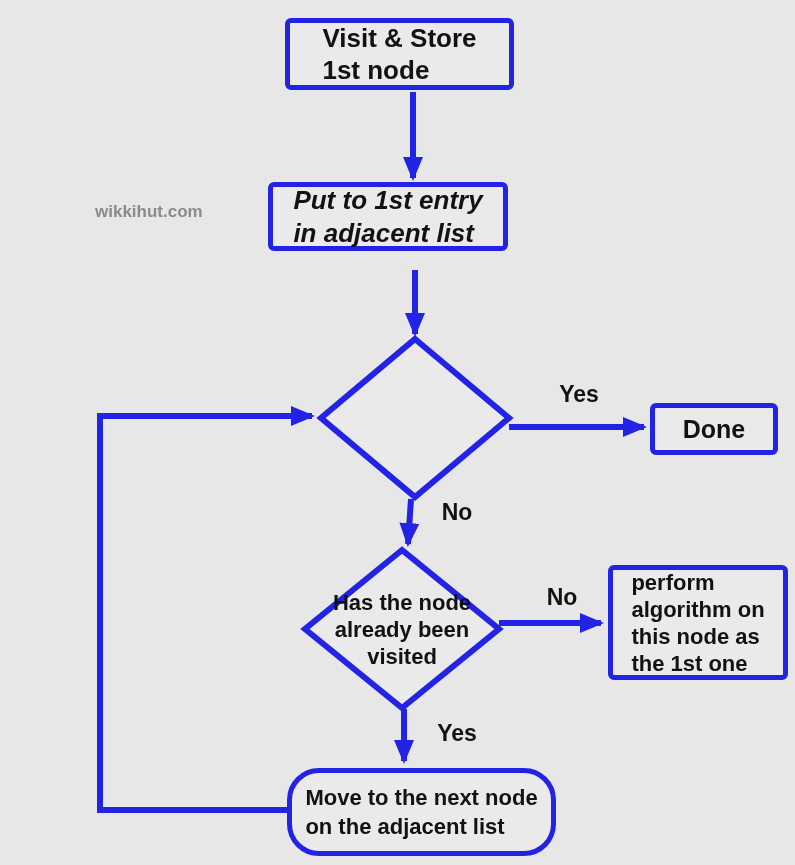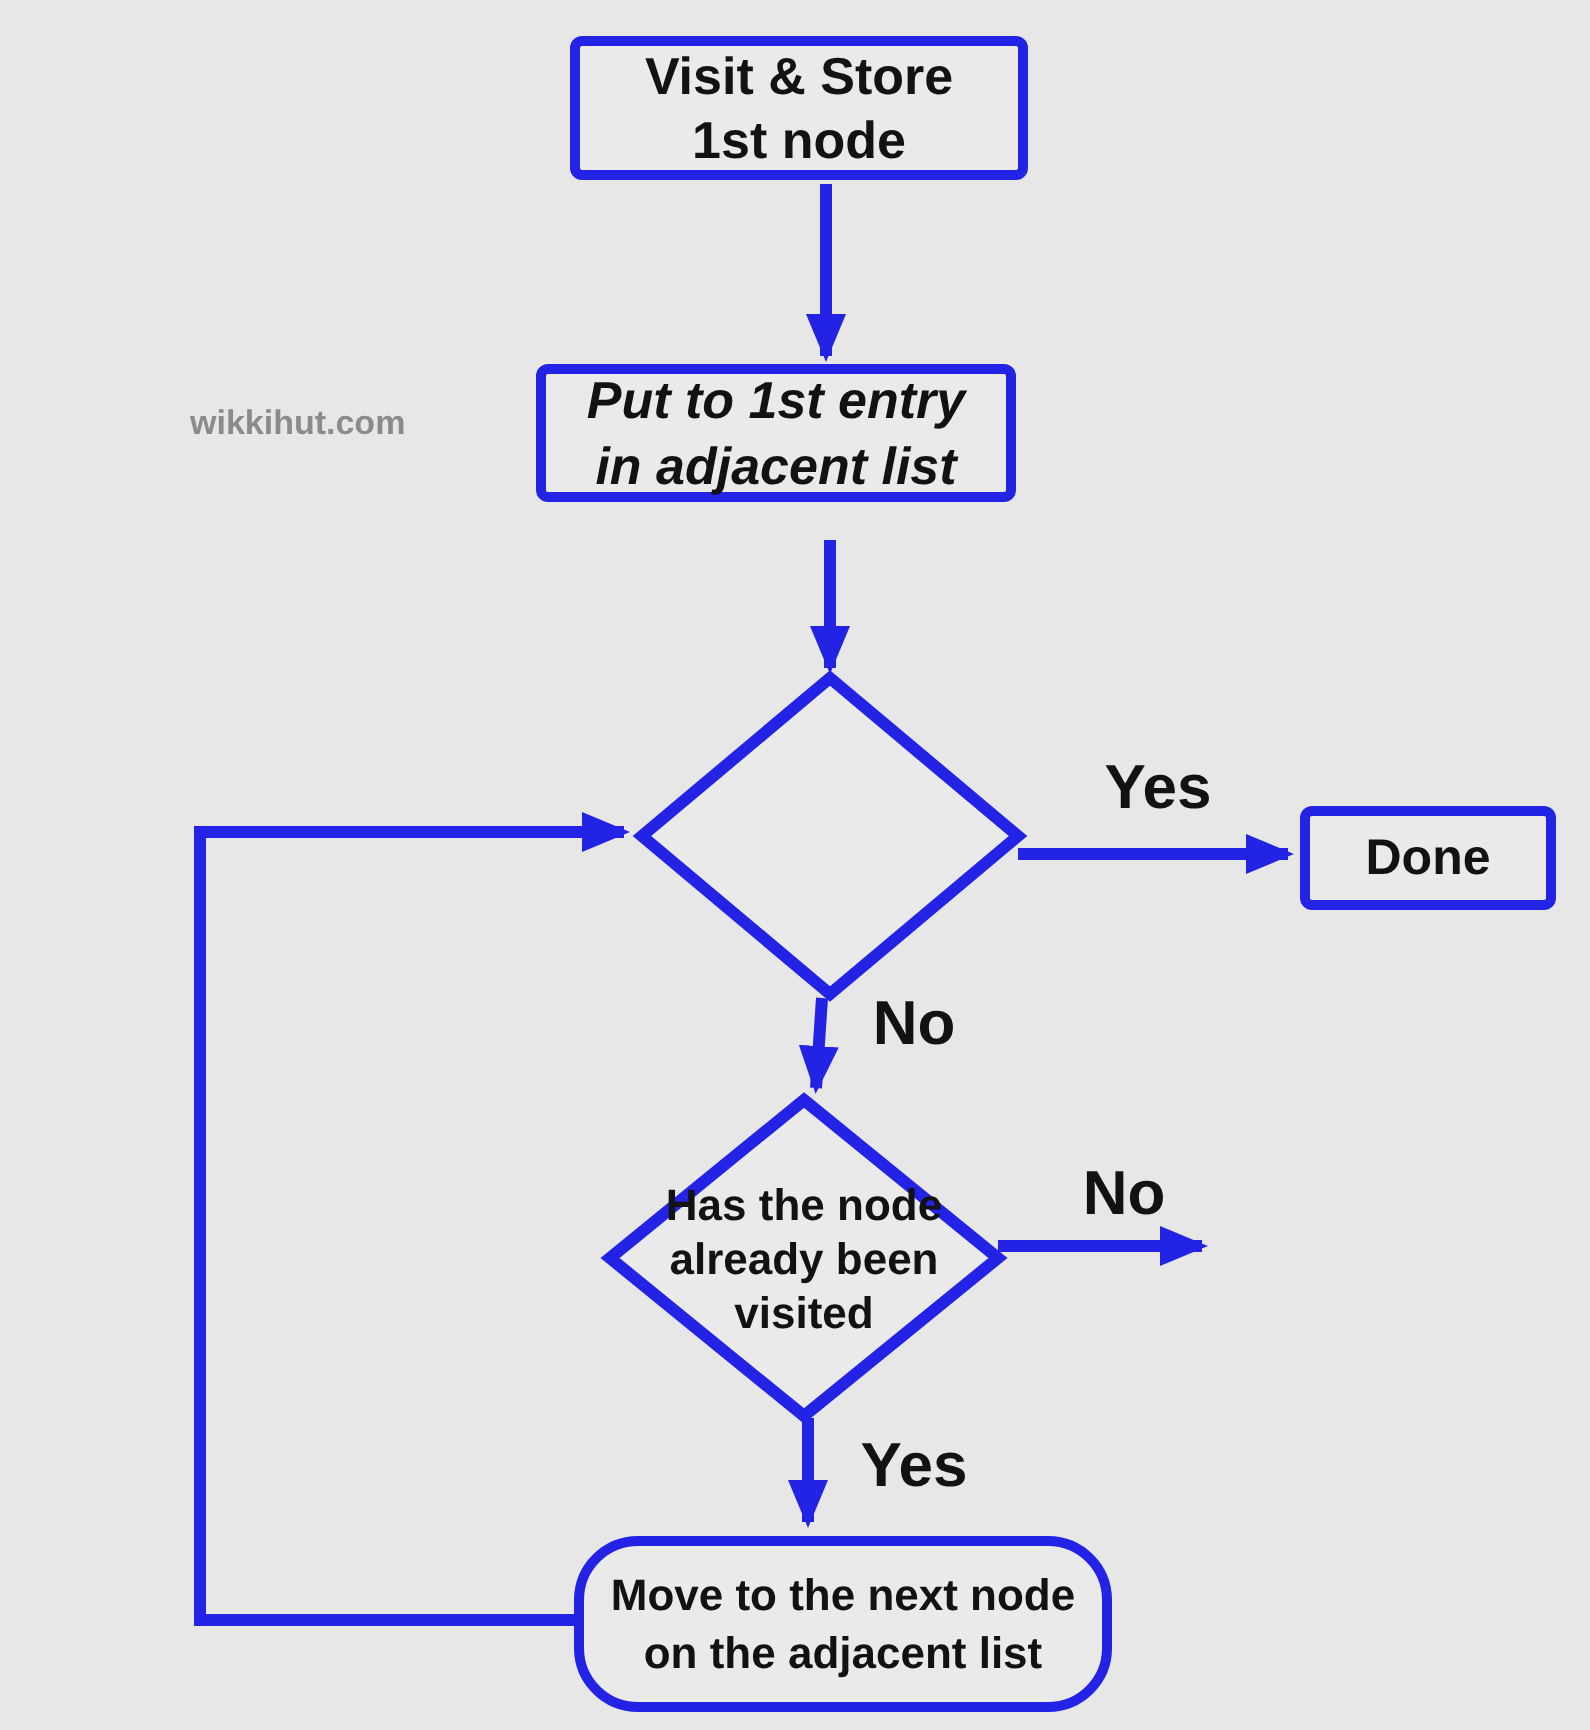--- a/index.html
+++ b/index.html
@@ -22,21 +22,20 @@
   .diamond{stroke:var(--accent);stroke-width:6;fill:var(--box-fill);stroke-linejoin:miter;}
   .ah{fill:var(--accent);}
 
   .box{
     position:absolute;
     box-sizing:border-box;
     border:5px solid var(--accent);
     border-radius:6px;
     background:var(--box-fill);
     display:flex;align-items:center;justify-content:center;
-    text-align:center;
     color:var(--text);
     font-weight:bold;
   }
   .box span, .dtext span{white-space:pre-line;display:block;}
 
   .node-visit {left:285px;top:18px; width:229px;height:72px; font-size:26px;line-height:32px;}
   .node-put   {left:268px;top:182px;width:240px;height:69px; font-size:26px;line-height:33px;font-style:italic;}
   .node-done  {left:650px;top:403px;width:128px;height:52px; font-size:25px;}
   .node-perform{left:608px;top:565px;width:180px;height:115px;font-size:22px;line-height:27px;}
   .node-move  {left:287px;top:768px;width:269px;height:88px; font-size:22px;line-height:29px;border-radius:32px;}
@@ -45,21 +44,21 @@
     position:absolute;
     display:flex;align-items:center;justify-content:center;
     text-align:center;color:var(--text);font-weight:bold;
   }
   .dtext-end    {left:325px;top:347px;width:180px;height:142px;font-size:23px;line-height:29px;}
   .dtext-visited{left:305px;top:562px;width:194px;height:134px;font-size:22px;line-height:27px;}
 
   .edge-label{
     position:absolute;
     transform:translateX(-50%);
-    color:var(--text);font-weight:bold;font-size:31px;line-height:24px;
+    color:var(--text);font-weight:bold;font-size:23px;line-height:24px;
   }
   .lbl-yes-done   {left:579px;top:382px;}
   .lbl-no-down    {left:457px;top:500px;}
   .lbl-no-perform {left:562px;top:585px;}
   .lbl-yes-move   {left:457px;top:721px;}
 
   .watermark{
     position:absolute;left:95px;top:202px;
     color:var(--watermark-color);
     font-weight:bold;font-size:17px;
@@ -118,20 +117,26 @@
   <div class="edge-label lbl-no-down">No</div>
 
   <div class="dtext dtext-visited">
     <span>Has the node
 already been
 visited</span>
   </div>
 
   <div class="edge-label lbl-no-perform">No</div>
 
+  <div class="box node-perform">
+    <span>perform
+algorithm on
+this node as
+the 1st one</span>
+  </div>
 
   <div class="edge-label lbl-yes-move">Yes</div>
 
   <div class="box node-move">
     <span>Move to the next node
 on the adjacent list</span>
   </div>
 
 </div>
 

